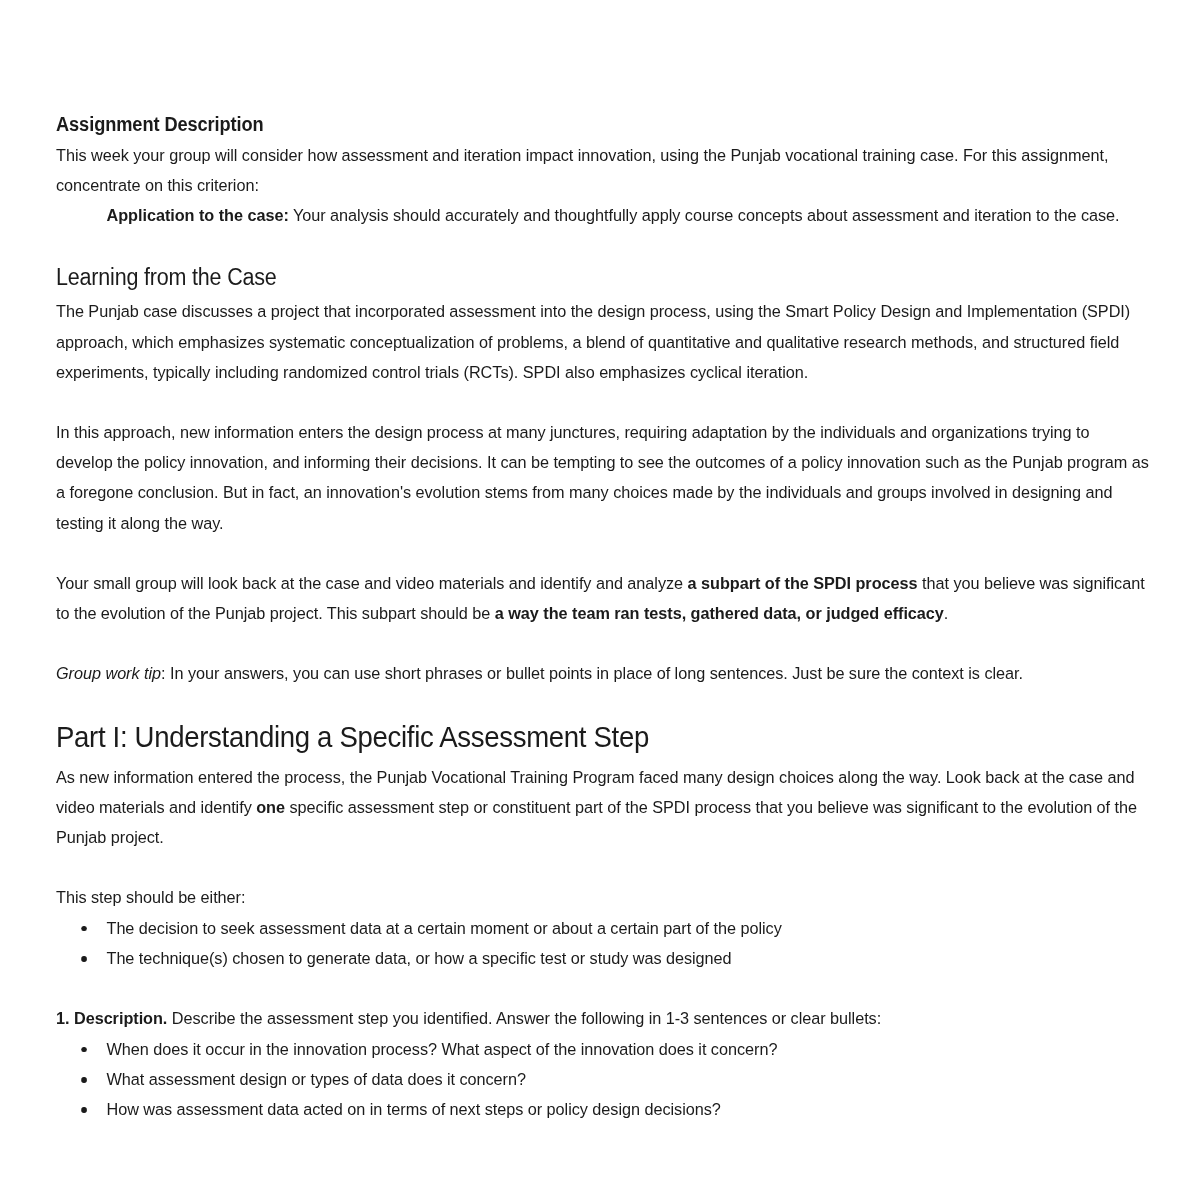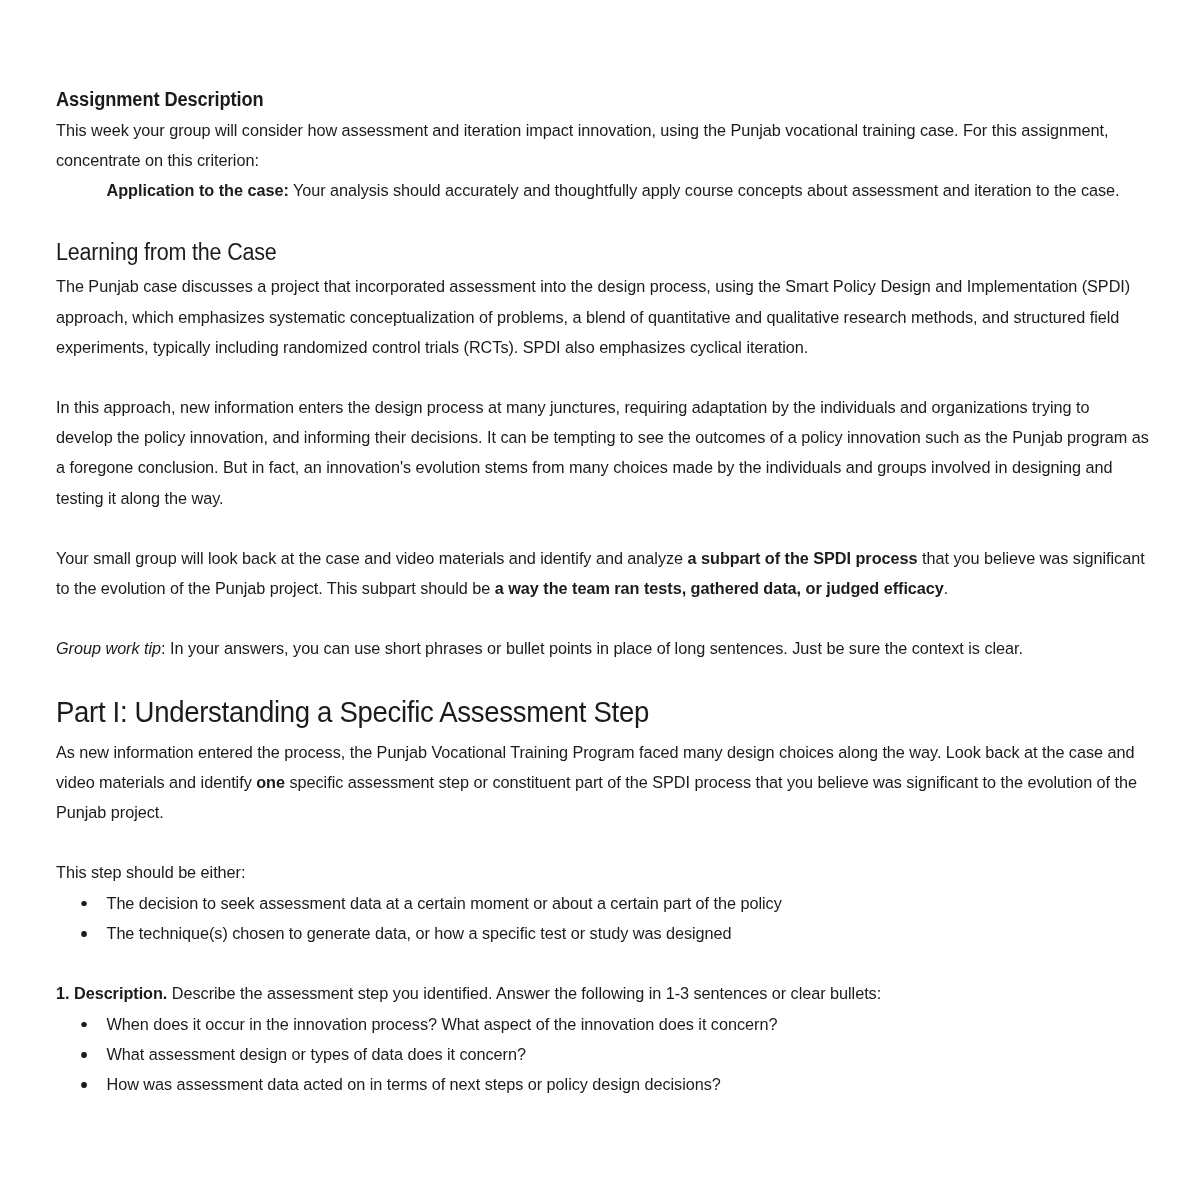--- a/index.html
+++ b/index.html
@@ -13,21 +13,21 @@
     overflow: hidden;
     font-family: "Liberation Sans", "DejaVu Sans", sans-serif;
     color: #1b1b1b;
     -webkit-font-smoothing: antialiased;
   }
 
   .page {
     box-sizing: border-box;
     width: 1200px;
     height: 1200px;
-    padding: 87px 52px 0 56px;
+    padding: 112px 52px 0 56px;
     background: #ffffff;
   }
 
   
   .doc {
     width: 1094px;
     transform: scaleX(0.935);
     transform-origin: left top;
     width: 1170px;
   }

